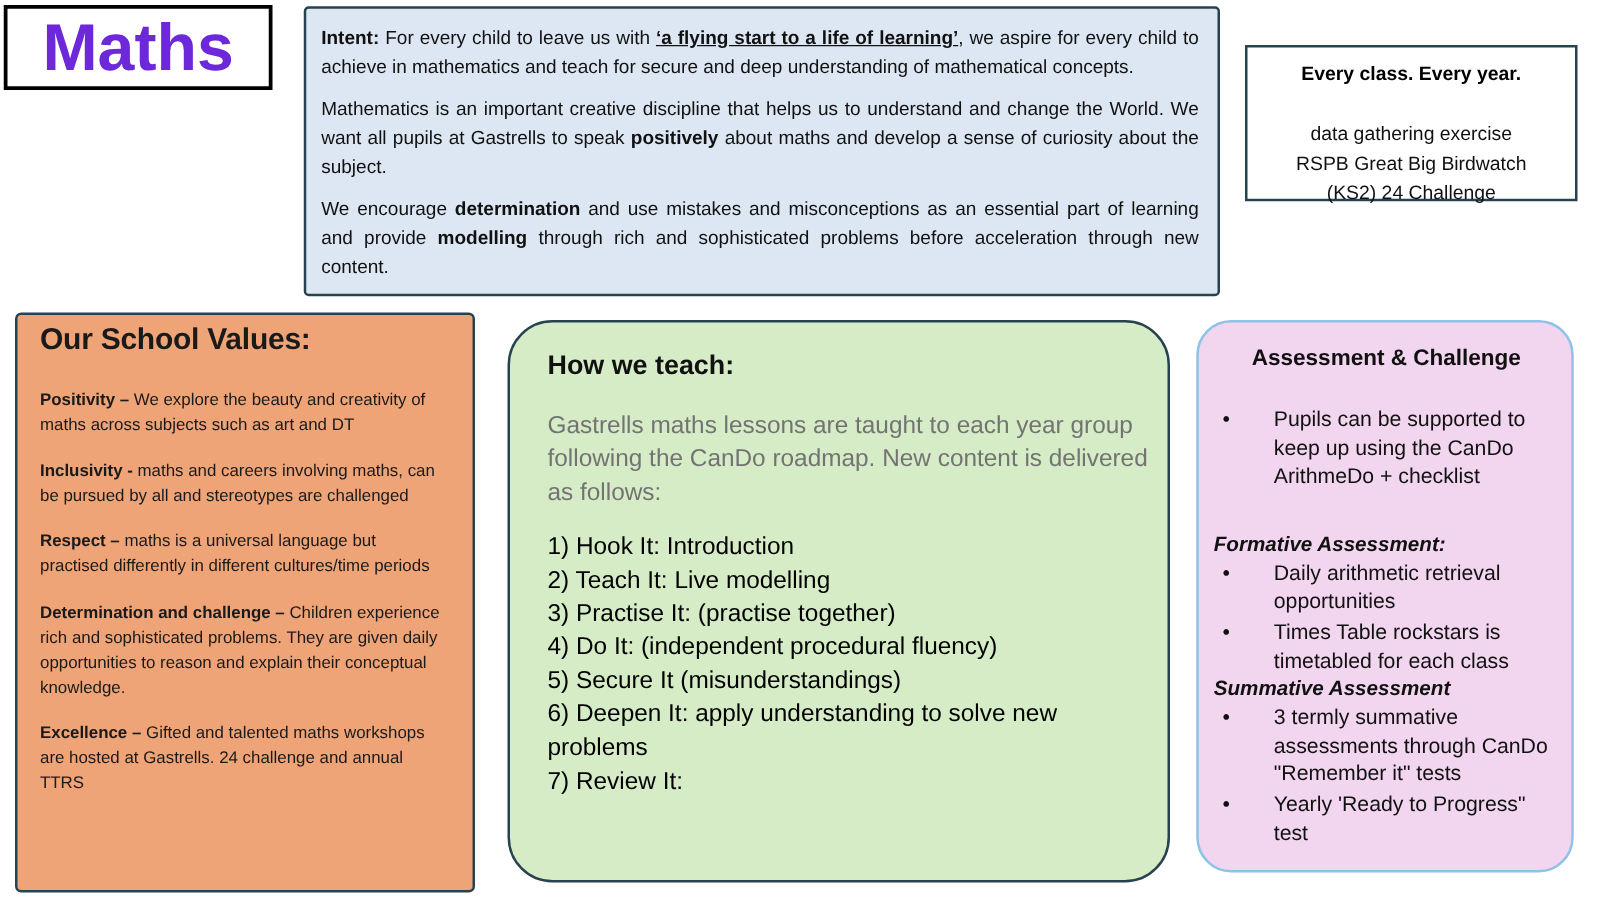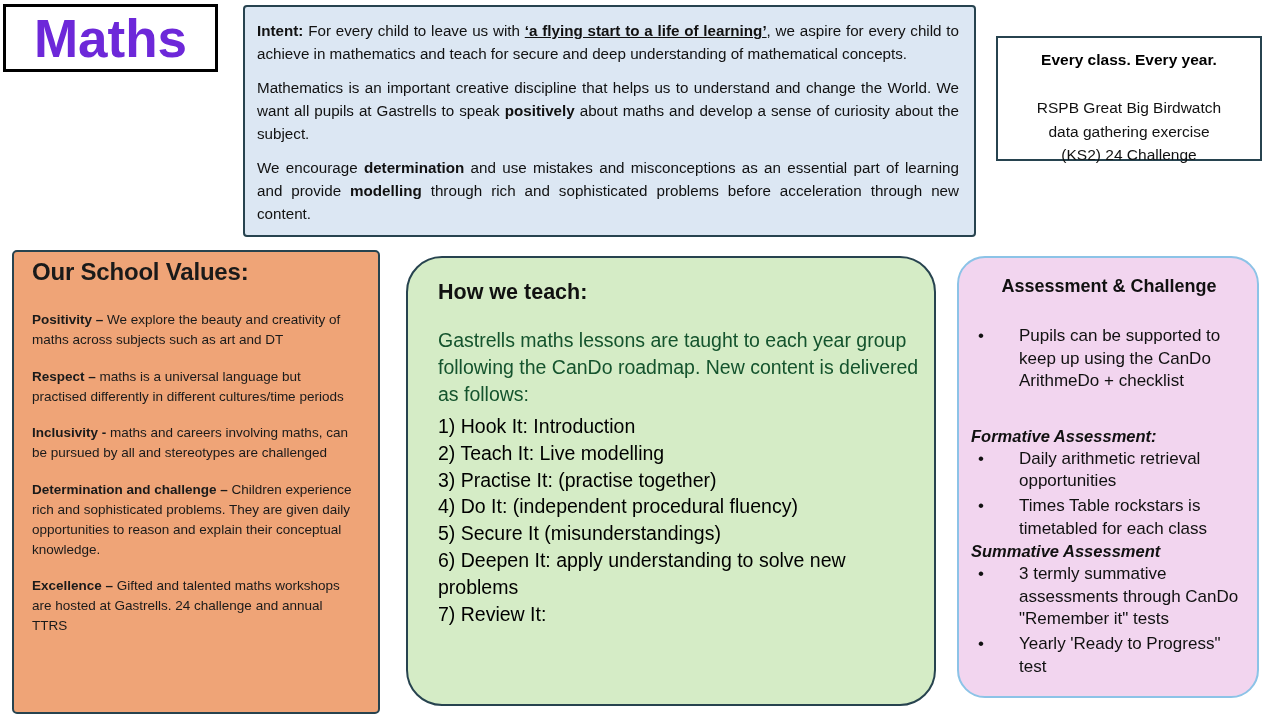--- a/index.html
+++ b/index.html
@@ -143,22 +143,22 @@
   }
   .teach-box .tb-title {
     font-size: 21.5px;
     font-weight: bold;
     color: #111111;
     margin-bottom: 22px;
   }
   .teach-box .tb-intro {
     font-size: 19.5px;
     line-height: 1.38;
-    color: #14532d;
-    margin-bottom: 5px;
+    color: #737373;
+    margin-bottom: 16px;
   }
   .teach-box .tb-step {
     font-size: 19.5px;
     line-height: 1.38;
     color: #000000;
   }
 
   
   .assess-box {
     position: absolute;
@@ -221,30 +221,30 @@
   </div>
 
   <div class="intent-box">
     <p><b>Intent:</b><span> For every child to leave us with </span><span class="u-bold">‘a flying start to a life of learning’</span><span>,  we aspire for every child to achieve in mathematics and teach for secure and deep understanding of mathematical concepts.</span></p>
     <p><span>Mathematics is an important creative discipline that helps us to understand and change the World. We want all pupils at Gastrells to speak </span><b>positively</b><span> about maths and develop a sense of curiosity about the subject.</span></p>
     <p><span>We encourage </span><b>determination</b><span> and use mistakes and misconceptions as an essential part of learning and provide </span><b>modelling</b><span> through rich and sophisticated problems before acceleration through new content.</span></p>
   </div>
 
   <div class="everyclass-box">
     <div class="ec-head">Every class. Every year.</div>
+    <div class="ec-line">data gathering exercise</div>
     <div class="ec-line">RSPB Great Big Birdwatch</div>
-    <div class="ec-line">data gathering exercise</div>
     <div class="ec-line">(KS2) 24 Challenge</div>
   </div>
 
   <div class="values-box">
     <div class="vb-title">Our School Values:</div>
     <div class="vb-item"><b>Positivity –</b><span> We explore the beauty and creativity of maths across subjects such as art and DT</span></div>
+    <div class="vb-item"><b>Inclusivity -</b><span>  maths and careers involving maths, can be pursued by all and stereotypes are challenged</span></div>
     <div class="vb-item"><b>Respect –</b><span> maths is a universal language but practised differently in different cultures/time periods</span></div>
-    <div class="vb-item"><b>Inclusivity -</b><span>  maths and careers involving maths, can be pursued by all and stereotypes are challenged</span></div>
     <div class="vb-item"><b>Determination and challenge –</b><span> Children experience rich and sophisticated problems. They are given daily opportunities to reason and explain their conceptual knowledge.</span></div>
     <div class="vb-item"><b>Excellence –</b><span> Gifted and talented maths workshops are hosted at Gastrells. 24 challenge and annual TTRS</span></div>
   </div>
 
   <div class="teach-box">
     <div class="tb-title">How we teach:</div>
     <div class="tb-intro">Gastrells maths lessons are taught to each year group following the CanDo roadmap. New content is delivered as follows:</div>
     <div class="tb-step">1) Hook It: Introduction</div>
     <div class="tb-step">2) Teach It: Live modelling</div>
     <div class="tb-step">3) Practise It: (practise together)</div>

